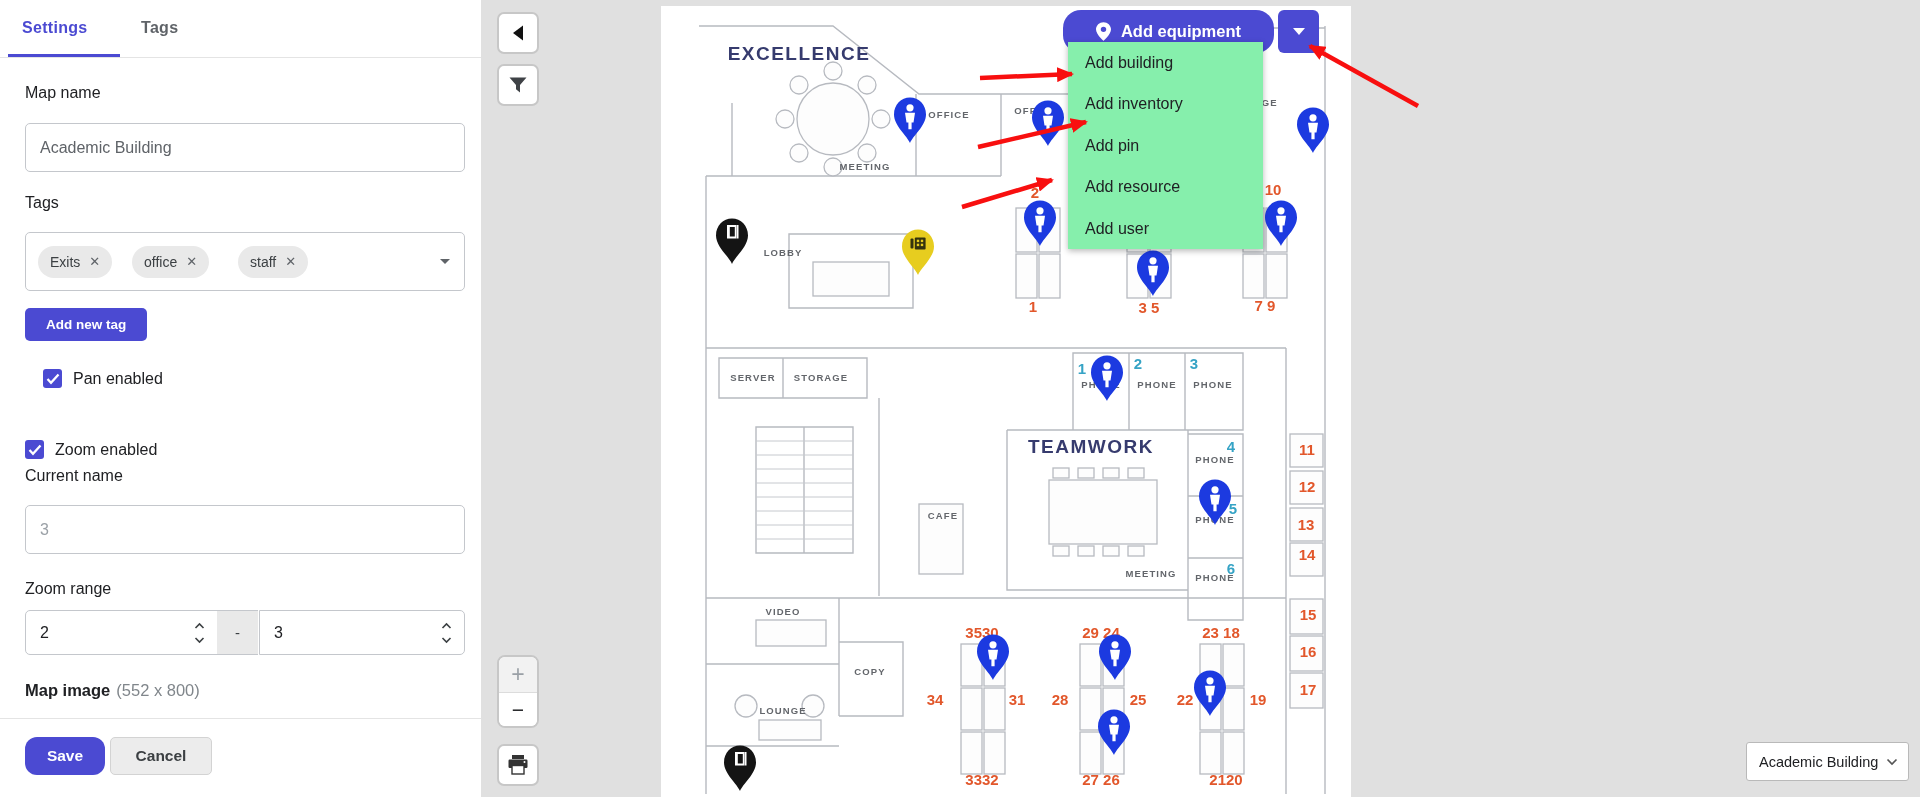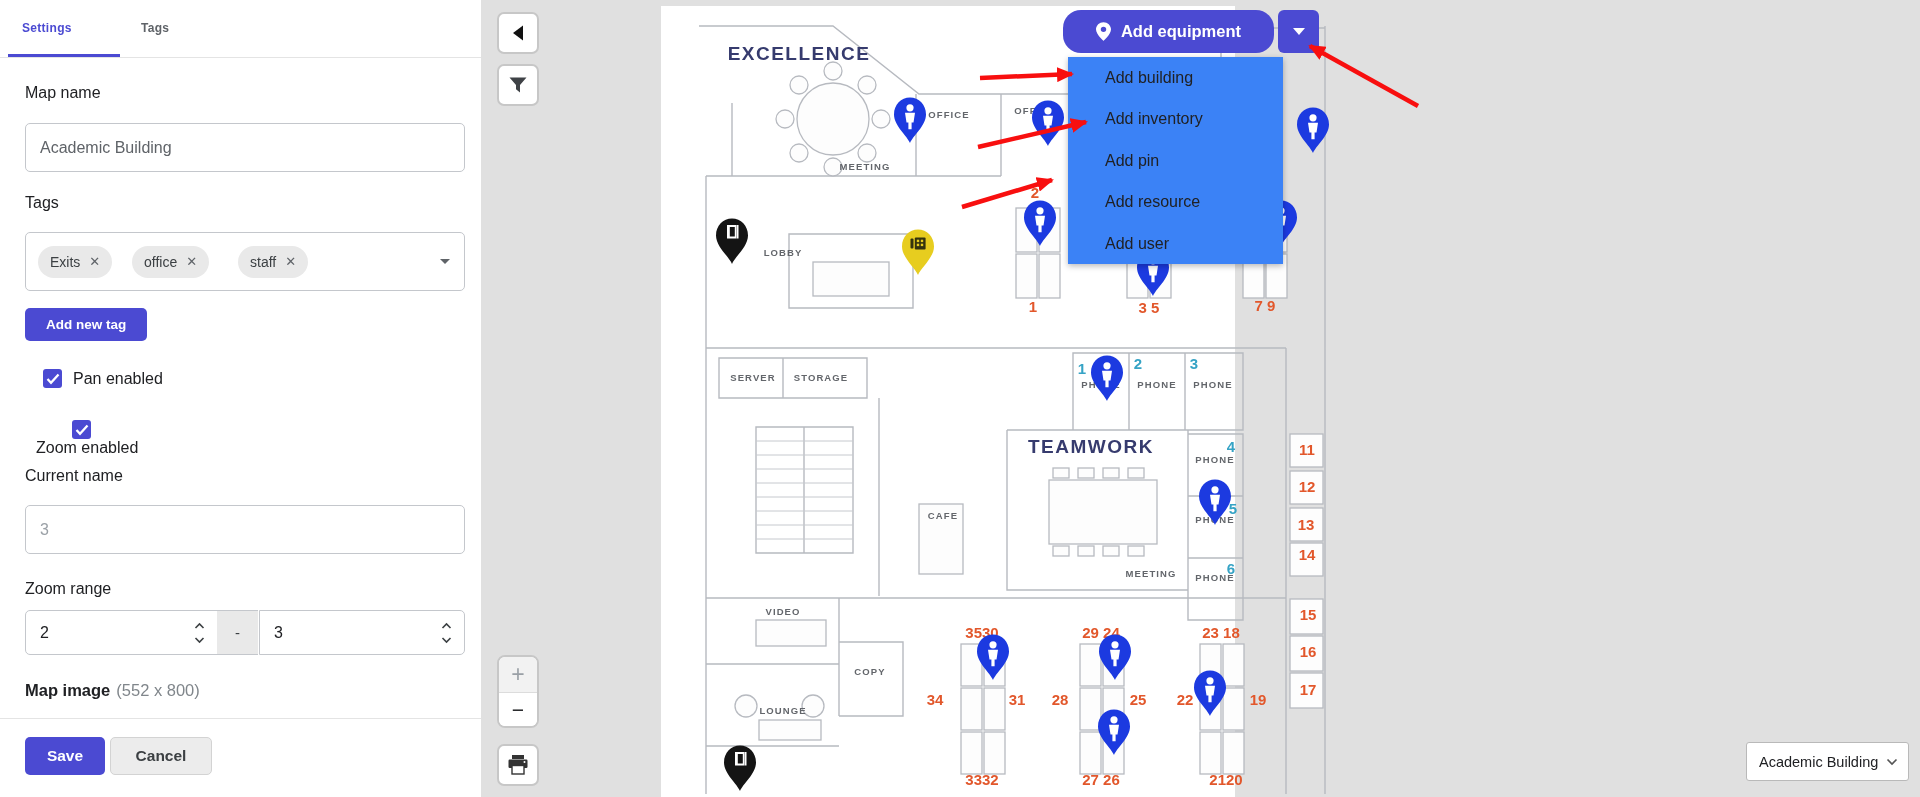--- a/index.html
+++ b/index.html
@@ -2,21 +2,21 @@
 <html><head>
 <meta charset="utf-8">
 <style>
   html,body{margin:0;padding:0;width:1920px;height:797px;overflow:hidden;
     background:#e0e0e0;font-family:"Liberation Sans",sans-serif;
     -webkit-font-smoothing:antialiased;}
   .abs{position:absolute;}
   
   #sidebar{left:0;top:0;width:481px;height:797px;background:#fff;}
   #tabbar{left:0;top:0;width:481px;height:57px;border-bottom:1px solid #e4e4e4;}
-  .tab{position:absolute;top:0;height:56px;line-height:56px;font-size:12px;font-weight:700;
+  .tab{position:absolute;top:0;height:56px;line-height:56px;font-size:16px;font-weight:700;
     letter-spacing:.3px;cursor:pointer;text-align:center;}
   #tab-settings{left:22px;color:#4b4ad2;}
   #tab-pins{left:141px;color:#5f6368;}
   #tab-underline{left:8px;top:54px;width:112px;height:3px;background:#4b4ad2;}
   .field-label{position:absolute;left:25px;font-size:16px;color:#202124;}
   .tbox{position:absolute;left:25px;width:438px;background:#fff;border:1px solid #c4c7cc;
     border-radius:5px;}
   .tbox .val{position:absolute;left:14px;top:50%;transform:translateY(-50%);font-size:16px;}
   #map-name-input{top:123px;height:47px;}
   #tags-box{top:232px;height:57px;}
@@ -38,58 +38,58 @@
     flex-direction:column;gap:7px;}
   #zr-min{top:610px;left:25px;width:191px;height:43px;border-radius:5px 0 0 5px;}
   #zr-sep{top:610px;left:217px;width:41px;height:43px;background:#e9e9e9;border:1px solid #c4c7cc;
     border-left:none;border-right:none;display:flex;align-items:center;justify-content:center;
     font-size:15px;color:#3c4043;}
   #zr-max{top:610px;left:259px;width:204px;height:43px;border-radius:0 5px 5px 0;}
   #map-image-row{left:25px;top:681px;font-size:16.5px;color:#202124;font-weight:700;}
   #map-image-row .size{font-weight:400;color:#80868b;margin-left:6px;}
   #sb-divider{left:0;top:718px;width:481px;height:1px;background:#e4e4e4;}
   #save-btn{left:25px;top:737px;width:80px;height:38px;background:#4b4ad2;color:#fff;border:none;
-    border-radius:5px;font-weight:700;font-size:15.5px;cursor:pointer;font-family:inherit;}
+    border-radius:12px;font-weight:700;font-size:15.5px;cursor:pointer;font-family:inherit;}
   #cancel-btn{left:110px;top:737px;width:102px;height:38px;background:#ececec;color:#3c4043;
     border:1px solid #d3d3d3;border-radius:5px;font-weight:700;font-size:15.5px;cursor:pointer;
     font-family:inherit;}
   
   .tool-btn{position:absolute;left:497px;width:42px;height:42px;background:#fff;
     border:2px solid #c7c7c7;border-radius:7px;box-sizing:border-box;display:flex;
     align-items:center;justify-content:center;cursor:pointer;}
   #zoom-group{left:497px;top:655px;width:42px;height:73px;border:2px solid #c7c7c7;
     border-radius:8px;box-sizing:border-box;overflow:hidden;background:#fff;}
   #zoom-in{height:35px;background:#f2f2f2;color:#9aa0a6;font-size:23px;display:flex;
     align-items:center;justify-content:center;border-bottom:1px solid #dcdcdc;cursor:pointer;}
   #zoom-out{height:34px;background:#fff;color:#202124;font-size:21px;display:flex;
     align-items:center;justify-content:center;cursor:pointer;}
   
-  #map{left:661px;top:6px;width:574px;height:791px;background:#fff;}
+  #map{left:661px;top:6px;width:690px;height:791px;background:#fff;}
   #plan{position:absolute;left:0;top:0;}
   .wall{fill:none;stroke:#b7bac0;stroke-width:1.4;}
   .wall2{fill:none;stroke:#c6c9ce;stroke-width:1;}
   .furn{fill:#fdfdfd;stroke:#b7bac0;stroke-width:1.3;}
   text.room-title{fill:#363b6e;font-size:19px;font-weight:700;letter-spacing:1.5px;
     text-anchor:middle;font-family:"Liberation Sans",sans-serif;}
   text.room-label{fill:#63666b;font-size:9.5px;font-weight:700;letter-spacing:1.1px;
     text-anchor:middle;font-family:"Liberation Sans",sans-serif;}
   text.num-orange{fill:#e2572b;font-size:15px;font-weight:600;text-anchor:middle;
     font-family:"Liberation Sans",sans-serif;}
   text.num-teal{fill:#35a3c5;font-size:15px;font-weight:600;text-anchor:middle;
     font-family:"Liberation Sans",sans-serif;}
   
   #add-equip-btn{left:1063px;top:10px;width:211px;height:43px;background:#4b4ad2;border:none;
     border-radius:18px;color:#fff;font-weight:700;font-size:16.5px;display:flex;align-items:center;
     justify-content:center;gap:10px;cursor:pointer;font-family:inherit;}
   #add-equip-caret{left:1278px;top:10px;width:41px;height:43px;background:#4b4ad2;border:none;
     border-radius:6px;display:flex;align-items:center;justify-content:center;cursor:pointer;}
   .white-tri{width:0;height:0;border-left:6px solid transparent;border-right:6px solid transparent;
     border-top:7px solid #fff;}
-  #dropdown-menu{left:1068px;top:57px;width:195px;background:#3b82f6;
-    box-shadow:0 2px 6px rgba(0,0,0,.28);z-index:30;padding-left:20px;}
+  #dropdown-menu{left:1068px;top:42px;width:195px;background:#86efac;
+    box-shadow:0 2px 6px rgba(0,0,0,.28);z-index:30;}
   .menu-item{height:41.4px;line-height:41.4px;padding-left:17px;font-size:16px;color:#202124;
     cursor:pointer;}
   
   #floor-select{left:1746px;top:742px;width:163px;height:39px;background:#fff;
     border:1px solid #b9b9b9;border-radius:3px;box-sizing:border-box;display:flex;
     align-items:center;padding:0 10px 0 12px;cursor:pointer;}
   #floor-select .val{font-size:14.5px;color:#202124;flex:1;}
   #arrow-overlay{left:0;top:0;z-index:50;pointer-events:none;}
 </style>
 </head>
@@ -127,21 +127,21 @@
   <button id="add-tag-btn" class="abs">Add new tag</button>
 
   <div class="cbrow" style="top:369px;margin-left:18px;">
     <span class="cbox">
       <svg width="14" height="12" viewBox="0 0 14 12">
           <polyline points="1.5,6 5,9.7 12.5,1.5" fill="none" stroke="#fff" stroke-width="2.3"></polyline>
         </svg>
     </span>
     <span class="cblabel">Pan enabled</span>
   </div>
-  <div class="cbrow" style="top:420px;flex-direction:column;">
+  <div class="cbrow" style="top:440px;">
     <span class="cbox">
       <svg width="14" height="12" viewBox="0 0 14 12">
           <polyline points="1.5,6 5,9.7 12.5,1.5" fill="none" stroke="#fff" stroke-width="2.3"></polyline>
         </svg>
     </span>
     <span class="cblabel">Zoom enabled</span>
   </div>
 
   <div class="field-label" style="top:467px;">Current name</div>
   <div class="tbox" id="cz-input">

